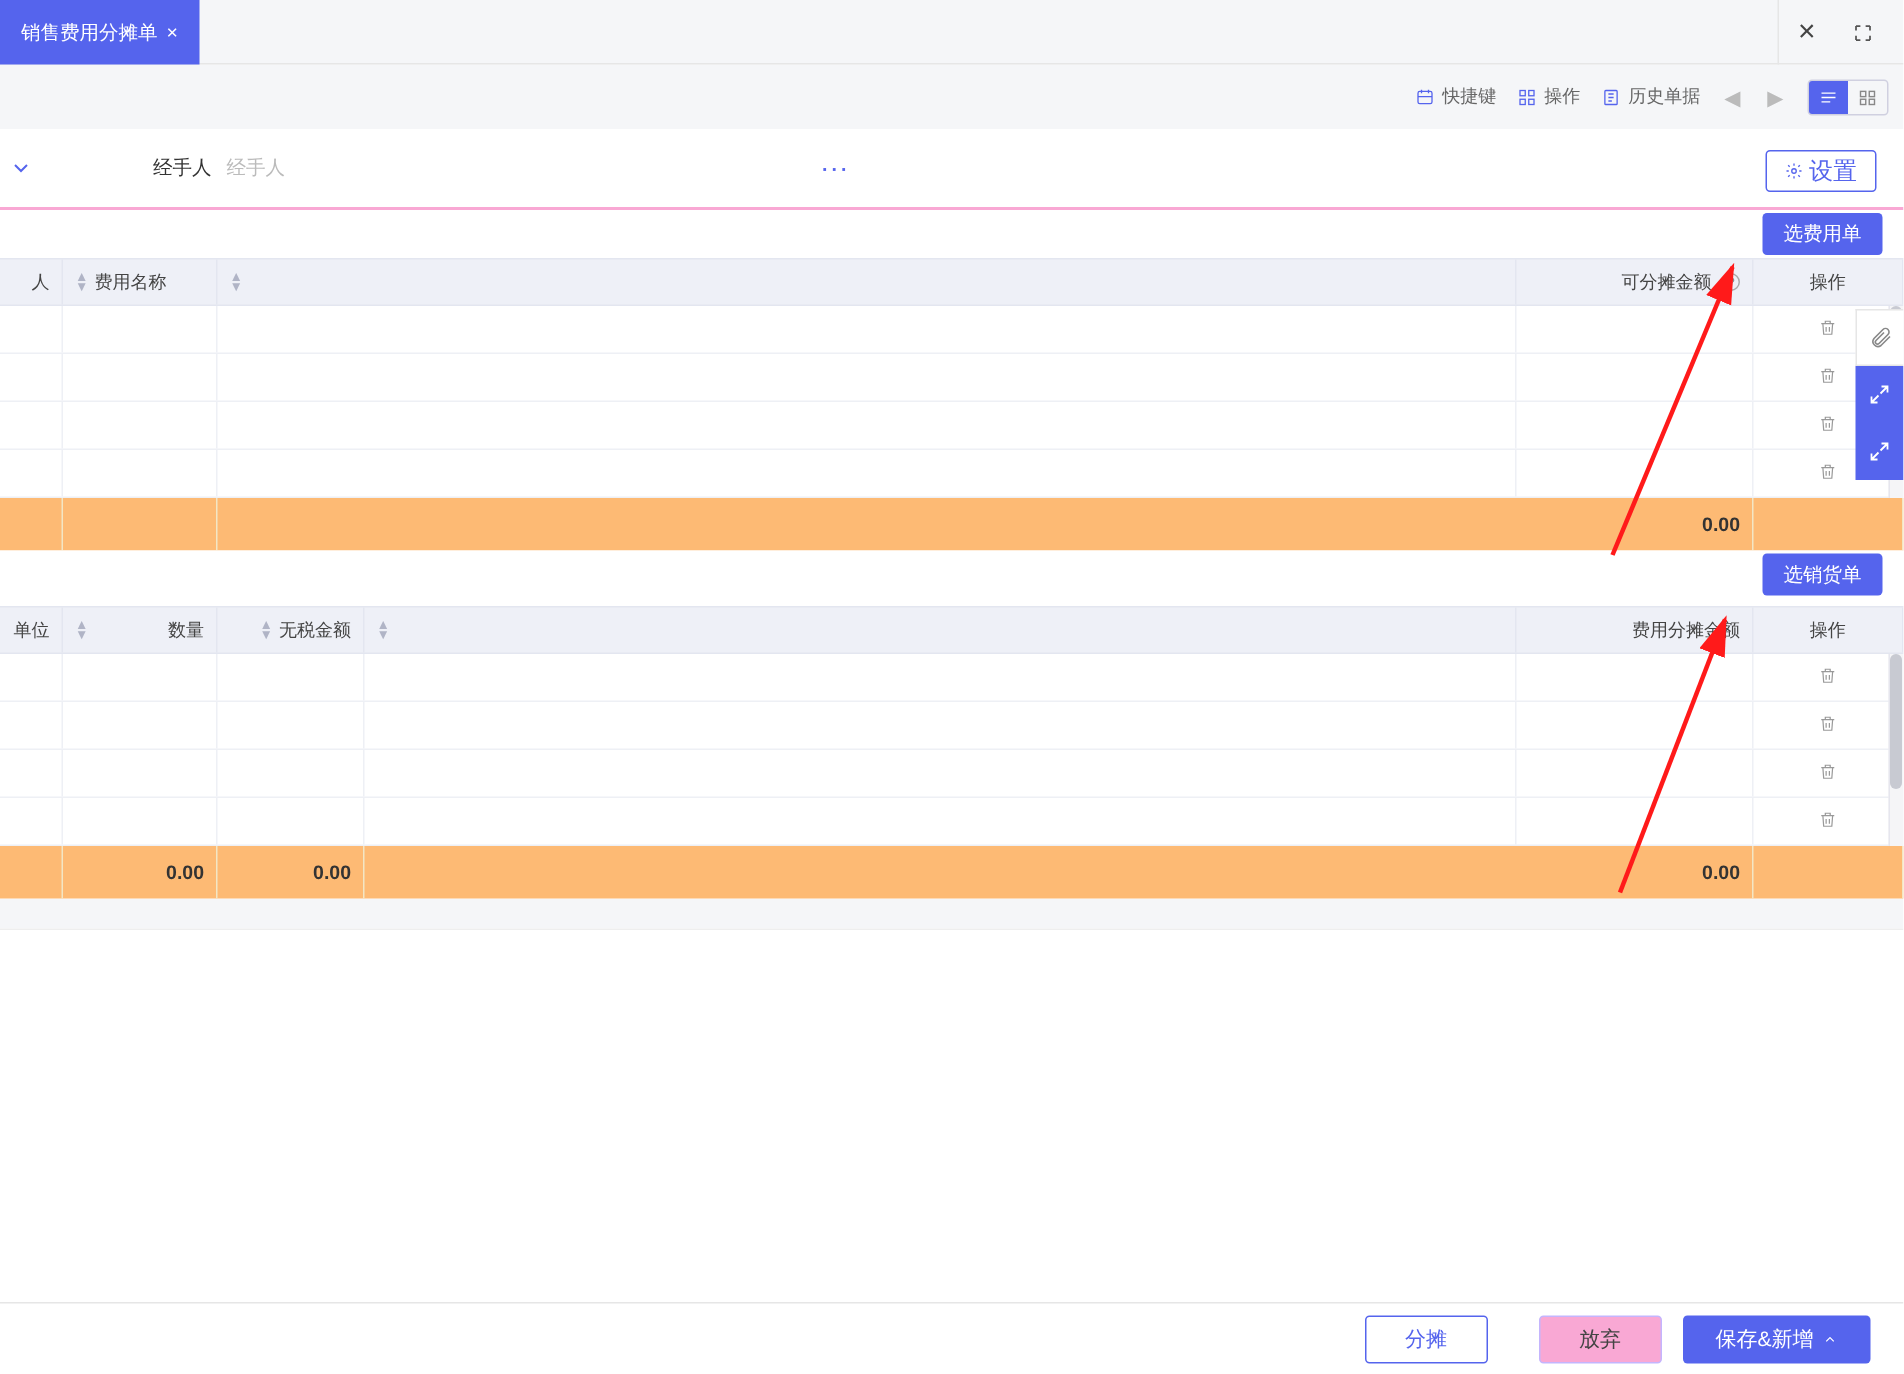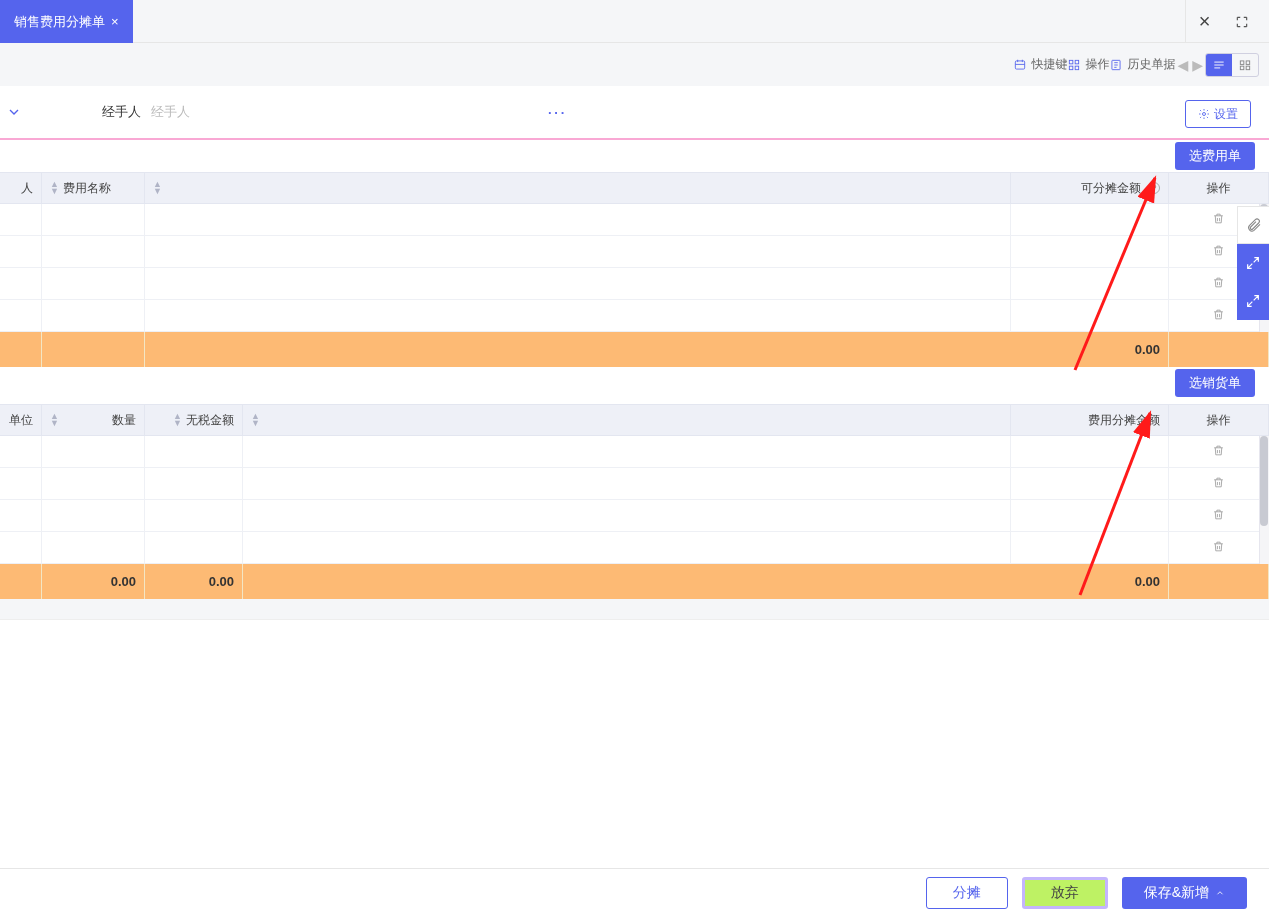--- a/index.html
+++ b/index.html
@@ -7,21 +7,21 @@
   body { position: relative; }
 
   
   .tab-strip { height: 43px; background: #f5f6f8; border-bottom: 1px solid #e6e6e6; display:flex; align-items:flex-start; position:relative;}
   .tab { background:#5564ed; color:#fff; height:43px; line-height:43px; padding:0 14px; font-size:13px; display:flex; align-items:center; gap:6px;}
   .tab .close-x { font-size:13px; cursor:pointer; }
   .tab-strip .win-close { position:absolute; right:46px; top:0; width:38px; height:43px; display:flex;align-items:center;justify-content:center; font-size:20px; cursor:pointer; color:#444; border-left:1px solid #e6e6e6;}
   .tab-strip .win-full  { position:absolute; right:8px;  top:0; width:38px; height:43px; display:flex;align-items:center;justify-content:center; font-size:14px; cursor:pointer; color:#444;}
 
   
-  .toolbar { height:43px; background:#f5f6f8; display:flex; align-items:center; justify-content:flex-end; padding-right:10px; color:#666; font-size:12px;}
+  .toolbar { height:43px; background:#f5f6f8; display:flex; align-items:center; justify-content:flex-end; padding-right:10px; gap:14px; color:#666; font-size:12px;}
   .toolbar .tb-item { display:flex; align-items:center; gap:4px; cursor:pointer;}
   .tb-icon { width:14px; height:14px; display:inline-flex; align-items:center; justify-content:center; color:#5564ed;}
   .tb-icon svg { width:14px; height:14px; stroke:#5564ed; fill:none; stroke-width:1.5;}
   .nav-arrow { color:#bbb; font-size:14px; cursor:pointer; padding:0 2px;}
   .view-switch { display:flex; border:1px solid #d0d0e0; border-radius:3px; overflow:hidden;}
   .view-switch span { width:26px; height:22px; display:flex; align-items:center; justify-content:center; cursor:pointer;}
   .view-switch .active { background:#5564ed; color:#fff;}
   .view-switch svg { width:14px; height:14px; stroke:currentColor; fill:none; stroke-width:1.6;}
 
   
@@ -30,21 +30,21 @@
   .form-left-dd svg{width:16px;height:16px;stroke:#5564ed;fill:none;stroke-width:2;}
   .field { display:flex; align-items:center; gap:10px; margin-left:86px;}
   .field-label { color:#333; font-size:13px;}
   .field-input { width:420px; color:#bbb; font-size:13px; position:relative;}
   .field-input .more-dots { position:absolute; right:4px; top:2px; color:#5564ed; font-weight:bold; letter-spacing:2px; cursor:pointer;}
   .field2 { display:flex;align-items:center; gap:10px; margin-left:60px;}
   .req-star{ color:#e74c3c; margin-right:4px;}
   .field2-value { color:#333; font-size:13px; width:380px; position:relative;}
   .field2-value .dd { position:absolute; right:0; top:2px; color:#5564ed; cursor:pointer;}
   .field2-value .dd svg{width:14px;height:14px;stroke:#5564ed;fill:none;stroke-width:2;}
-  .settings-btn { position:absolute; right:18px; top:14px; height:28px; border:1px solid #5564ed; color:#5564ed; border-radius:3px; background:#fff; padding:0 12px; display:flex; align-items:center; gap:4px; cursor:pointer; font-size:12px;}
+  .settings-btn { position:absolute; right:18px; top:14px; height:28px; border:1px solid #5564ed; color:#5564ed; border-radius:3px; background:#fff; padding:0 12px; display:flex; align-items:center; gap:4px; cursor:pointer; font-size:16px;}
   .settings-btn svg{width:12px;height:12px;stroke:#5564ed;fill:none;stroke-width:1.8;}
 
   
   .grid-wrap { position:relative; background:#fff; }
   .btn-primary { position:absolute; right:14px; top:-2px; transform:translateY(0); background:#5564ed; color:#fff; height:28px; padding:0 14px; border-radius:3px; font-size:13px; display:flex; align-items:center; cursor:pointer;}
   .grid-head { height:32px; background:#eef0f7; border-top:1px solid #e3e6f0; border-bottom:1px solid #e3e6f0; display:flex; align-items:center; font-size:12px; color:#444;}
   .grid-head .cell { height:100%; display:flex; align-items:center; border-right:1px solid #e3e6f0; padding:0 8px; gap:4px; position:relative;}
   .sort-icon { color:#b0b4c6; font-size:9px; line-height:7px; display:flex; flex-direction:column;}
   .help-circle{ width:12px;height:12px;border:1px solid #aaa; border-radius:50%; font-size:9px; display:inline-flex;align-items:center;justify-content:center;color:#888; margin-left:3px;}
   .grid-body .row { height:32px; border-bottom:1px solid #eef0f5; display:flex;}
@@ -57,21 +57,21 @@
   .scroll-thumb{ position:absolute; right:1px; width:8px; background:#c8cad2; border-radius:4px;}
 
   
   .gray-strip { height:20px; background:#f5f6f8;}
   .white-strip{ height:56px; background:#fff; border-top:1px solid #eee;}
 
   
   .bottom-bar { position:absolute; left:0; right:0; bottom:0; height:48px; border-top:1px solid #e6e6e6; display:flex; align-items:center; justify-content:flex-end; gap:14px; padding-right:22px; background:#fff;}
   .btn-outline { height:32px; padding:0 26px; border-radius:3px; display:flex;align-items:center; cursor:pointer; font-size:14px;}
   .btn-outline.primary { border:1px solid #5564ed; color:#5564ed; background:#fff;}
-  .btn-outline.plain   { border:3px solid #c4b5fd; color:#444; background:#bef264;}
+  .btn-outline.plain   { border:1px solid #c4b5fd; color:#444; background:#f9a8d4;margin-left:20px;}
   .btn-solid  { height:32px; padding:0 22px; background:#5564ed; color:#fff; border-radius:3px; display:flex;align-items:center; gap:6px; cursor:pointer; font-size:14px;}
   .btn-solid svg{ width:10px; height:10px; stroke:#fff; fill:none; stroke-width:2;}
 
   
   .float-right { position:absolute; right:0; top:206px; width:32px; display:flex; flex-direction:column;}
   .float-btn { width:32px; height:38px; display:flex;align-items:center;justify-content:center; cursor:pointer;}
   .float-btn.attach { background:#fff; border:1px solid #e6e6e6; border-right:none;}
   .float-btn.attach svg{width:16px;height:16px;stroke:#888;fill:none;stroke-width:1.6;}
   .float-btn.zoom { background:#5564ed; }
   .float-btn.zoom svg{width:16px;height:16px;stroke:#fff;fill:none;stroke-width:1.8;}

